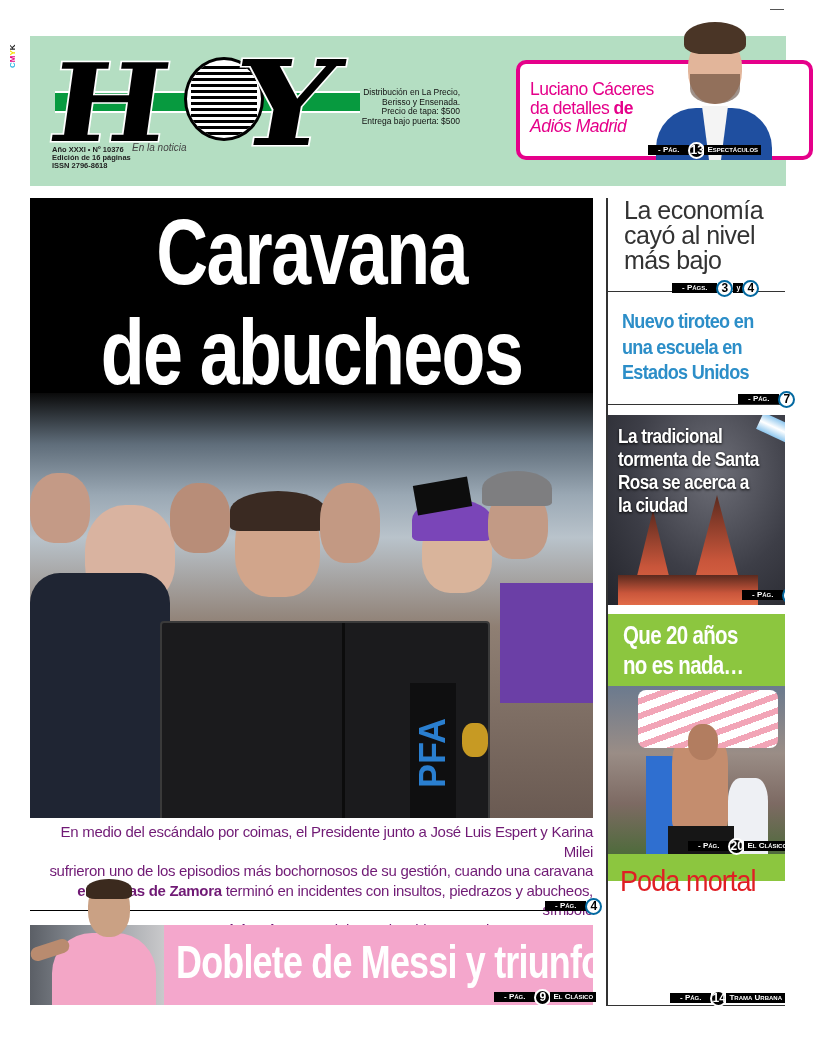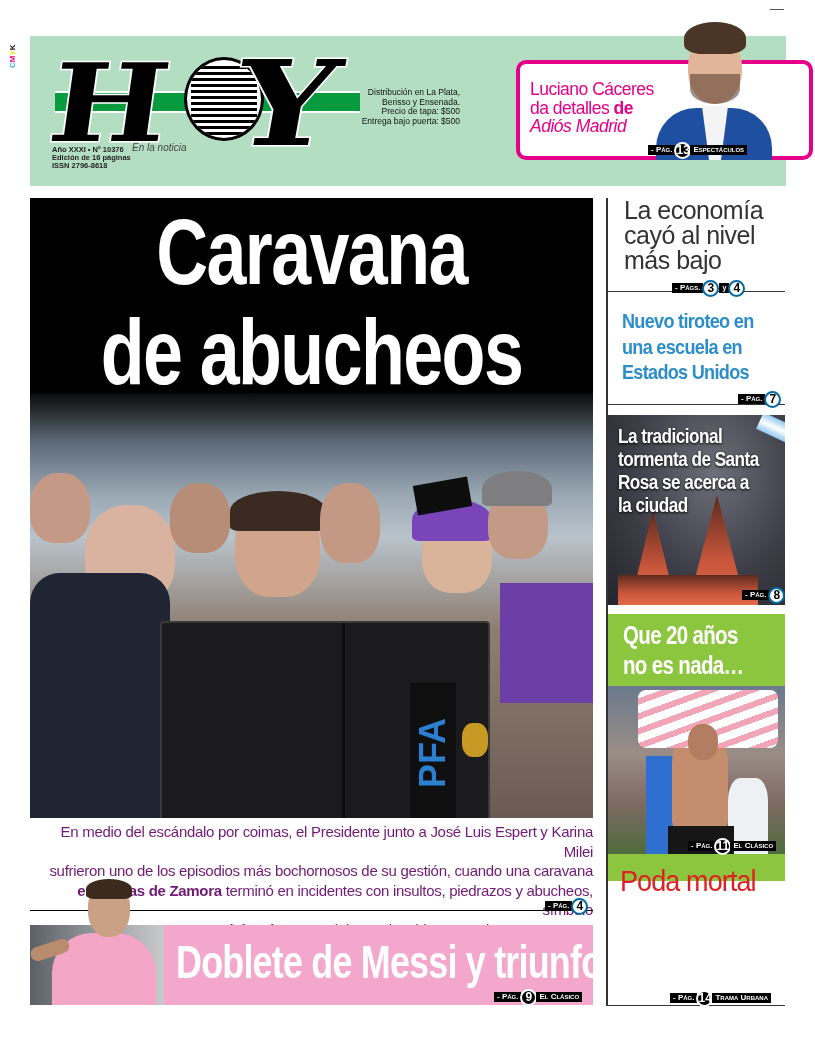--- a/index.html
+++ b/index.html
@@ -31,21 +31,21 @@
   .promo-text .it { font-style: italic; }
   .promo-photo { position: absolute; left: 130px; top: -42px; width: 122px; height: 138px; overflow: hidden; }
   .promo-photo .hair { position: absolute; left: 34px; top: 0; width: 62px; height: 32px; border-radius: 50% 50% 30% 30%; background: #4a3526; }
   .promo-photo .face { position: absolute; left: 38px; top: 14px; width: 54px; height: 68px; border-radius: 45% 45% 48% 48%; background: #e2b59a; }
   .promo-photo .beard { position: absolute; left: 40px; top: 52px; width: 50px; height: 30px; border-radius: 0 0 50% 50%; background: rgba(80,55,40,0.55); }
   .promo-photo .jacket { position: absolute; left: 6px; top: 86px; width: 116px; height: 60px; background: #1f4fa0; border-radius: 40px 40px 0 0; }
   .promo-photo .jacket-gap { position: absolute; left: 52px; top: 84px; width: 26px; height: 60px; background: #f4f4f4; clip-path: polygon(0 0, 100% 0, 70% 100%, 30% 100%); }
 
   
   .pref { position: absolute; display: flex; align-items: center; height: 16px; }
-  .pref .lab { background: #000; color: #fff; font-size: 8px; font-weight: bold; height: 10px; line-height: 10px; padding: 0 3px; white-space: nowrap; font-variant: small-caps; }
+  .pref .lab { background: #000; color: #fff; font-size: 8px; font-weight: bold; height: 10px; line-height: 10px; padding: 0 10px; white-space: nowrap; font-variant: small-caps; }
   .pref .num { width: 17px; height: 17px; border: 2px solid #0369a1; border-radius: 50%; background: #fff; color: #000; font-weight: bold; font-size: 12px; line-height: 13px; text-align: center; margin-left: -1px; }
   .pref .num.inv { background: #000; color: #fff; border-color: #fff; }
   .pref .sec { background: #000; color: #fff; font-size: 8px; font-weight: bold; height: 10px; line-height: 10px; padding: 0 3px; white-space: nowrap; font-variant: small-caps; margin-left: -1px; }
   .pref .y { background: #000; color: #fff; font-size: 7px; font-weight: bold; height: 10px; line-height: 10px; padding: 0 3px; }
 
   
   .main-photo { position: absolute; left: 30px; top: 198px; width: 563px; height: 620px; background: #000; overflow: hidden; }
   .photo-scene { position: absolute; left: 0; top: 195px; width: 563px; height: 425px; background: linear-gradient(180deg, #0a0a0a 0%, #5f6d7a 12%, #9aa8b4 24%, #b9c3cb 34%, #8f7f73 55%, #6a5a52 100%); }
   .person { position: absolute; border-radius: 45% 45% 40% 40%; }
   .shield { position: absolute; left: 130px; top: 228px; width: 330px; height: 200px; background: #1b1b1d; border: 2px solid #3a3a3a; border-radius: 4px 4px 0 0; }
@@ -127,21 +127,21 @@
     </div>
     <div class="logo-Y">Y</div>
     <div class="logo-tag">En la noticia</div>
   </div>
   <div class="edition">
     <div>Año XXXI • Nº 10376</div>
     <div>Edición de 16 páginas</div>
     <div>ISSN 2796-8618</div>
   </div>
   <div class="dist">
-    <div>Distribución en La Plata,</div>
+    <div>Distribución en La Precio,</div>
     <div>Berisso y Ensenada.</div>
     <div>Precio de tapa: $500</div>
     <div>Entrega bajo puerta: $500</div>
   </div>
 
   <div class="promo">
     <div class="promo-text">
       <div>Luciano Cáceres</div>
       <div><span>da detalles </span><span style="font-weight:bold">de</span></div>
       <div class="it">Adiós Madrid</div>
@@ -266,21 +266,21 @@
   <div class="futbol-photo">
     <div class="keeper"></div>
     <div class="rival"></div>
     <div class="body"></div>
     <div class="shorts"></div>
     <div class="shirt"></div>
     <div class="head"></div>
   </div>
   <div class="pref" style="left:80px; top:224px;">
     <span class="lab">- Pág.</span>
-    <span class="num inv">11</span>
+    <span class="num inv">20</span>
     <span class="sec">El Clásico</span>
   </div>
 </article>
 
 <article class="story-poda">
   <div class="poda-title">Poda mortal</div>
 </article>
 <div class="rule" style="left:607px; top:1005px; width:178px;"></div>
 <div class="pref" style="left:670px; top:990px;">
   <span class="lab">- Pág.</span>

